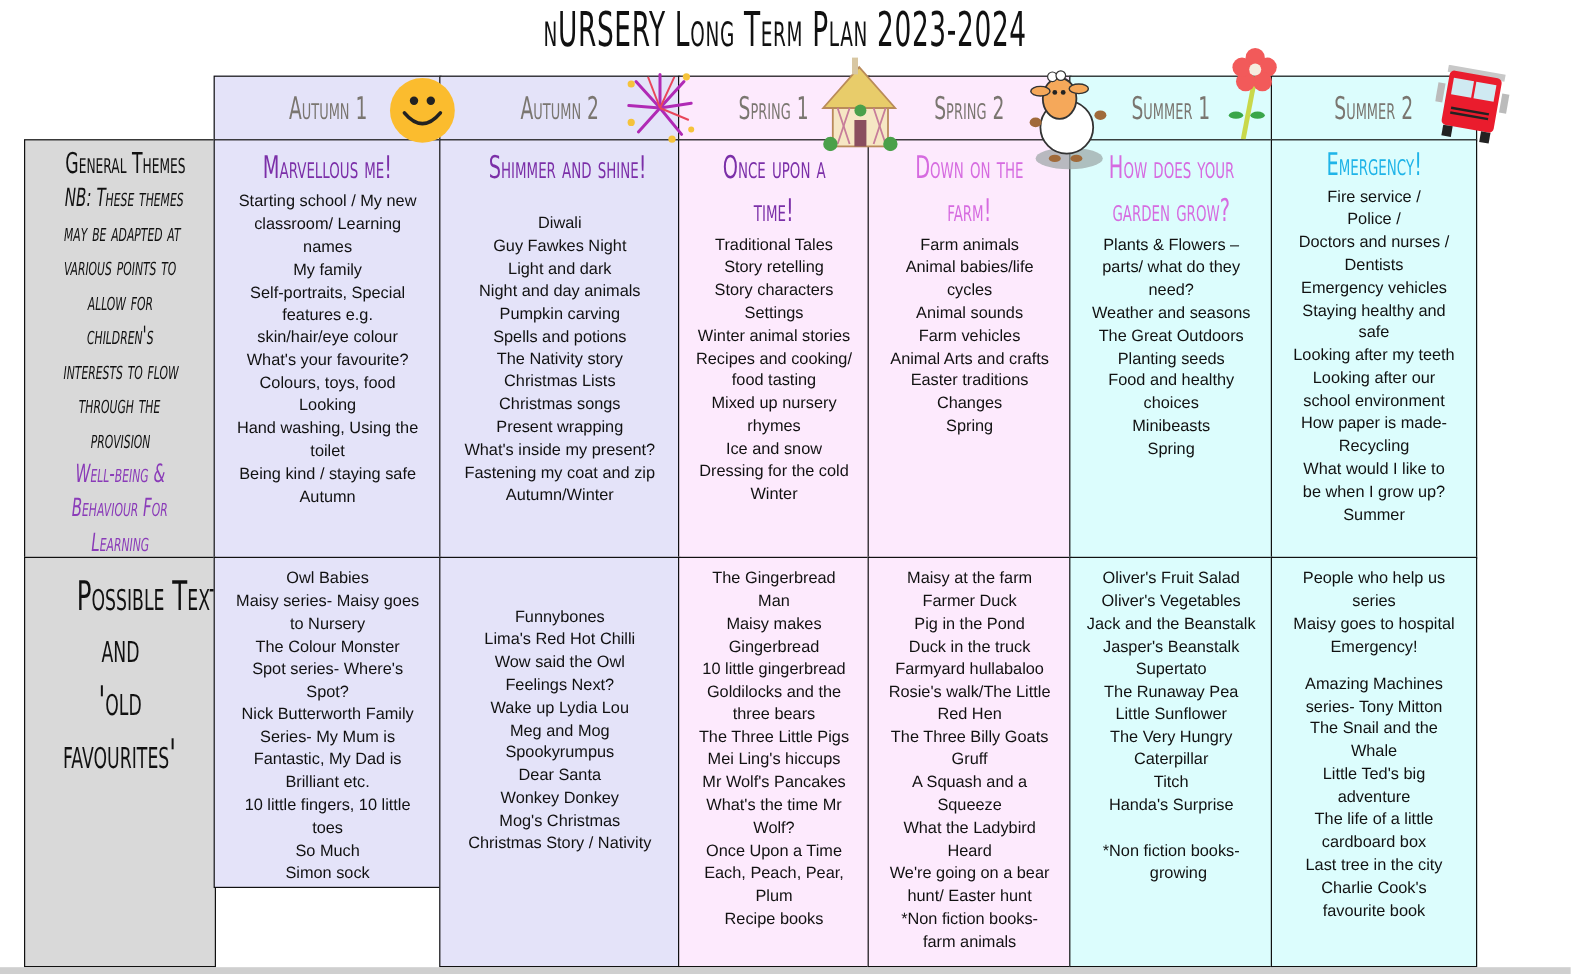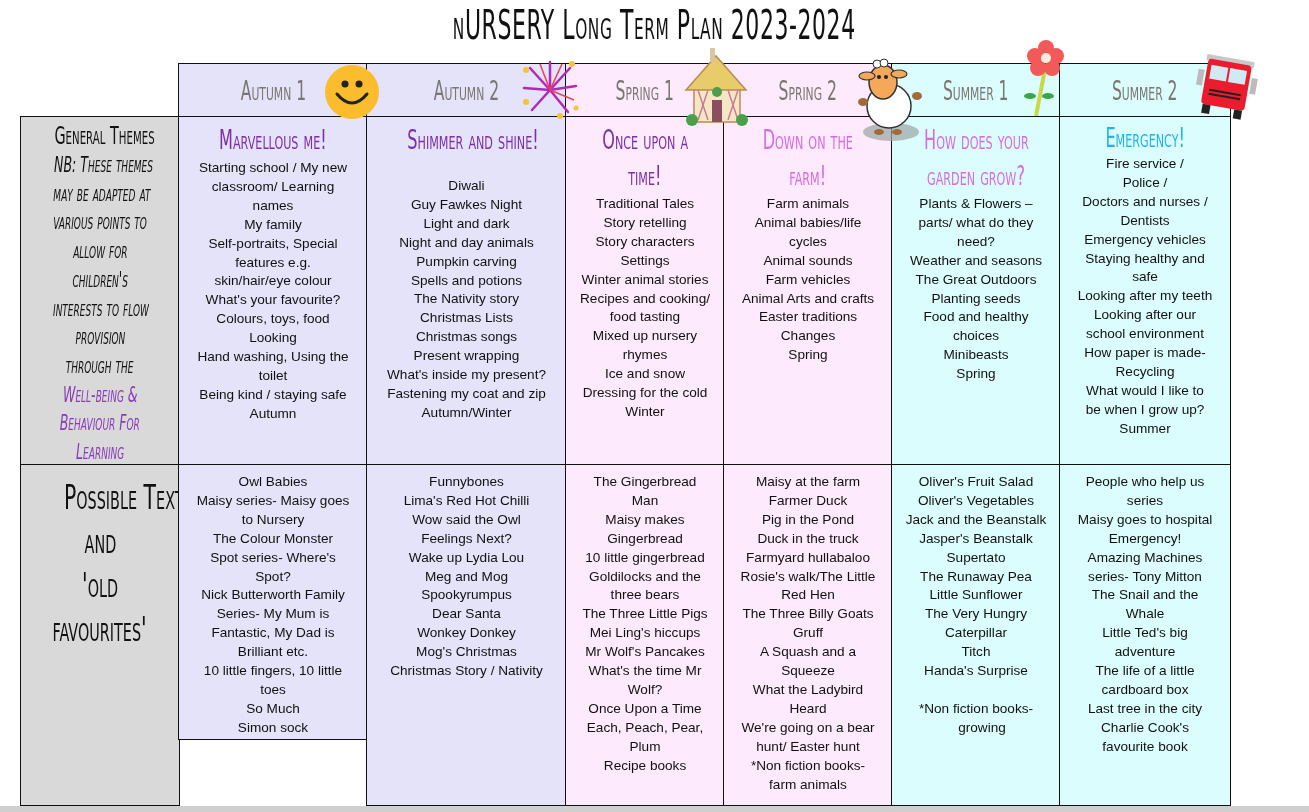--- a/index.html
+++ b/index.html
@@ -72,22 +72,22 @@
     </div>
 
   <div class="cell c-g rowhead" style="left:20px;top:116px;width:160px;height:350px;">
     <div class="gen-title"><span>General Themes</span></div>
     <div class="gen-line"><span>NB: These themes</span></div>
     <div class="gen-line"><span>may be adapted at</span></div>
     <div class="gen-line"><span>various points to</span></div>
     <div class="gen-line"><span>allow for</span></div>
     <div class="gen-line"><span>children's</span></div>
     <div class="gen-line"><span>interests to flow</span></div>
+    <div class="gen-line"><span>through the</span></div>
     <div class="gen-line"><span>provision</span></div>
-    <div class="gen-line"><span>through the</span></div>
     <div class="gen-line gen-purple"><span>Well-being &amp;</span></div>
     <div class="gen-line gen-purple"><span>Behaviour For</span></div>
     <div class="gen-line gen-purple"><span>Learning</span></div>
   </div>
 
   <div class="cell c-a" style="left:178px;top:116px;width:190px;height:350px;">
     <div class="theme" style="color:#7b2fa8;"><span>Marvellous me!</span></div>
     <div class="items" id="th0">
         <div>Starting school / My new</div>
         <div>classroom/ Learning</div>
@@ -212,21 +212,21 @@
         <div style="min-height: 18.9px;">Fantastic, My Dad is</div>
         <div style="min-height: 18.9px;">Brilliant etc.</div>
         <div style="min-height: 18.9px;">10 little fingers, 10 little</div>
         <div style="min-height: 18.9px;">toes</div>
         <div style="min-height: 18.9px;">So Much</div>
         <div style="min-height: 18.9px;">Simon sock</div>
       </div>
     </div>
   <div class="cell c-a" style="left:366px;top:464px;width:201px;height:342px;padding-top:8px;">
       <div class="items" id="tx1">
-        <div style="min-height: 18.9px;">Funnybones</div>
+        <div style="min-height: 18.9px; margin-top: 32px;">Funnybones</div>
         <div style="min-height: 18.9px;">Lima's Red Hot Chilli</div>
         <div style="min-height: 18.9px;">Wow said the Owl</div>
         <div style="min-height: 18.9px;">Feelings Next?</div>
         <div style="min-height: 18.9px;">Wake up Lydia Lou</div>
         <div style="min-height: 18.9px;">Meg and Mog</div>
         <div style="min-height: 18.9px;">Spookyrumpus</div>
         <div style="min-height: 18.9px;">Dear Santa</div>
         <div style="min-height: 18.9px;">Wonkey Donkey</div>
         <div style="min-height: 18.9px;">Mog's Christmas</div>
         <div style="min-height: 18.9px;">Christmas Story / Nativity</div>
@@ -290,21 +290,21 @@
         <div style="min-height: 18.9px;">*Non fiction books-</div>
         <div style="min-height: 18.9px; margin-left: 12px;">growing</div>
       </div>
     </div>
   <div class="cell c-u" style="left:1059px;top:464px;width:172px;height:342px;padding-top:8px;">
       <div class="items" id="tx5">
         <div style="min-height: 18.9px;">People who help us</div>
         <div style="min-height: 18.9px;">series</div>
         <div style="min-height: 18.9px;">Maisy goes to hospital</div>
         <div style="min-height: 18.9px;">Emergency!</div>
-        <div style="min-height: 18.9px;">Amazing Machines</div>
+        <div style="min-height: 18.9px; margin-top: 12px;">Amazing Machines</div>
         <div style="min-height: 18.9px;">series- Tony Mitton</div>
         <div style="min-height: 18.9px;">The Snail and the</div>
         <div style="min-height: 18.9px;">Whale</div>
         <div style="min-height: 18.9px;">Little Ted's big</div>
         <div style="min-height: 18.9px;">adventure</div>
         <div style="min-height: 18.9px;">The life of a little</div>
         <div style="min-height: 18.9px;">cardboard box</div>
         <div style="min-height: 18.9px;">Last tree in the city</div>
         <div style="min-height: 18.9px;">Charlie Cook's</div>
         <div style="min-height: 18.9px;">favourite book</div>

